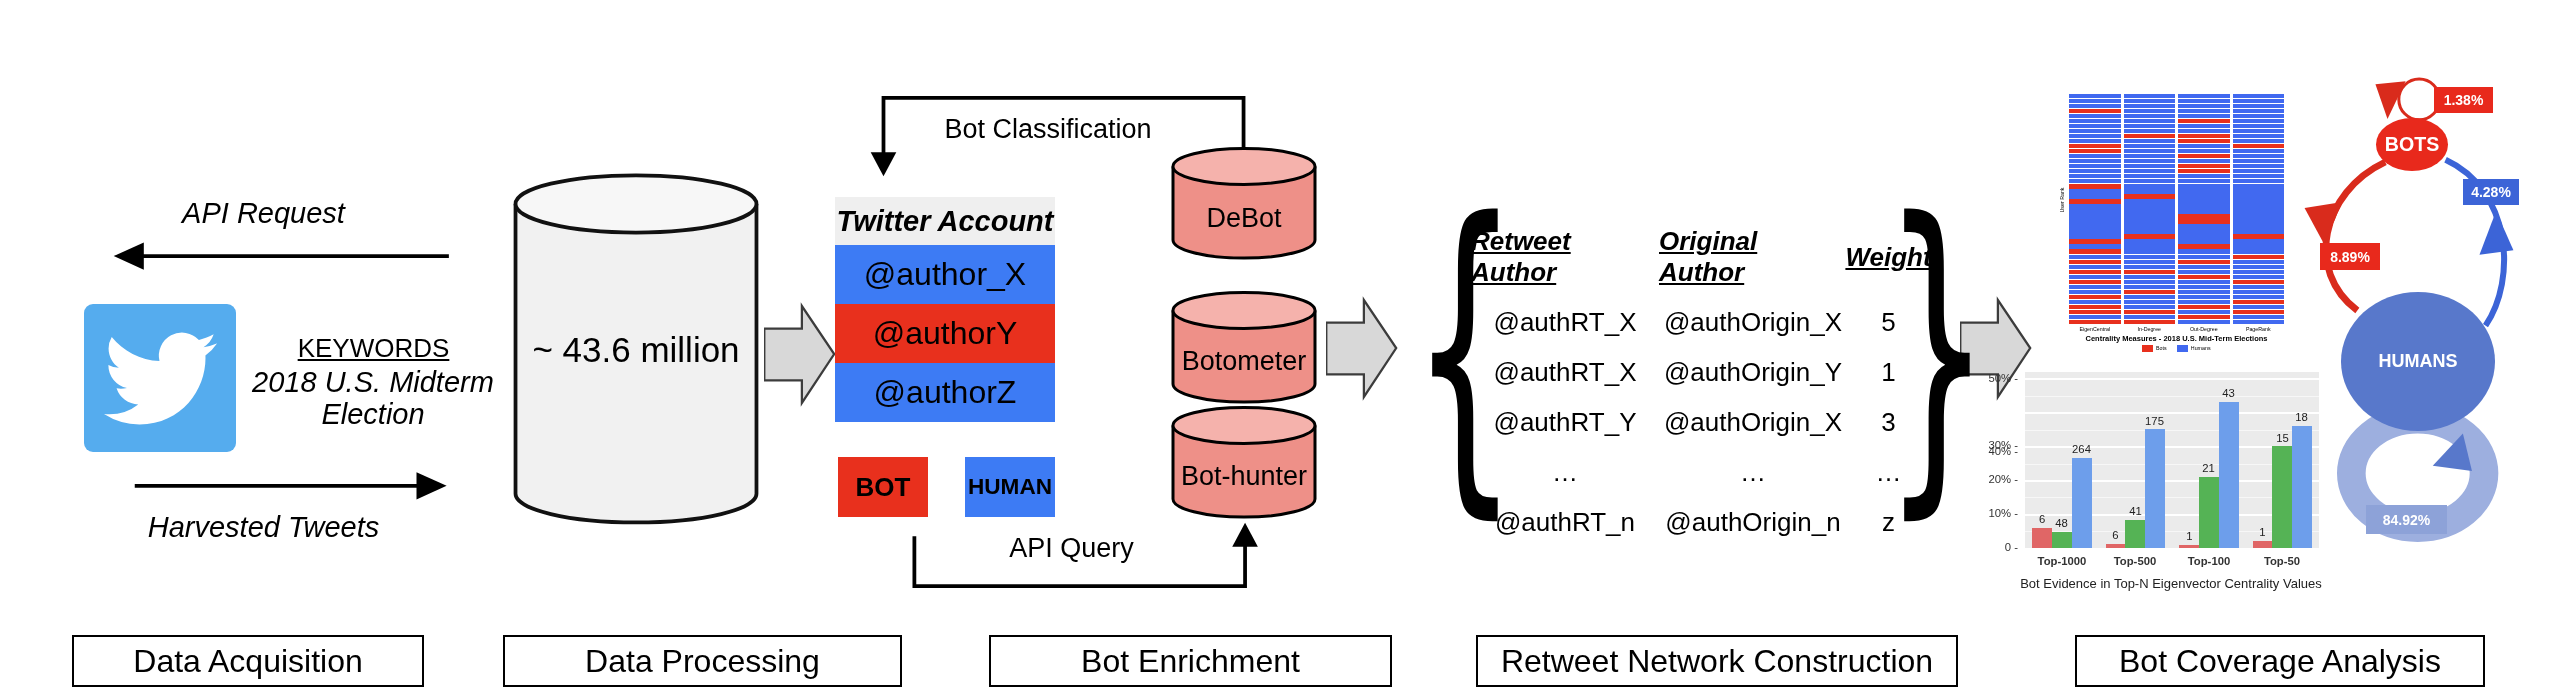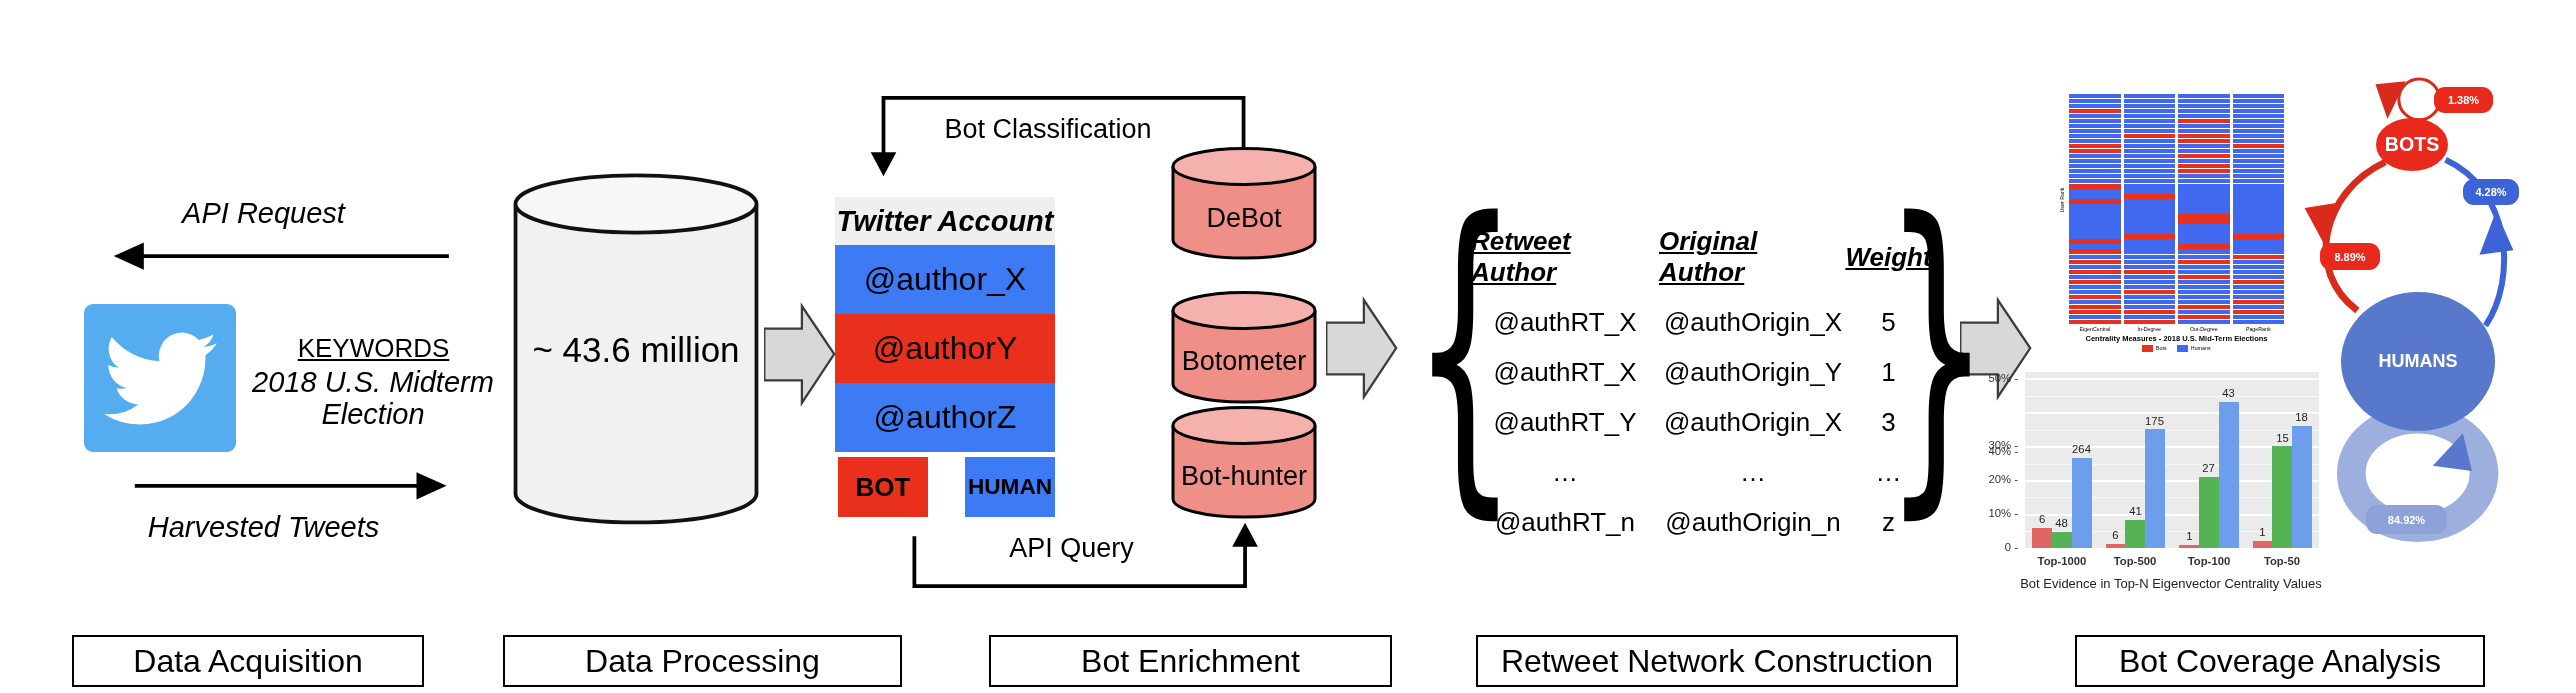--- a/index.html
+++ b/index.html
@@ -16,21 +16,21 @@
   .twitter-box{background:#55acee;border-radius:9px;}
 
   
   .cyl-label{font-size:27px;}
   .db-text1{font-size:35px;}
   .db-text2{font-size:29px;letter-spacing:0.8px;}
 
   
   .acct-table{left:835px;top:197px;width:220px;}
   .acct-header{height:48px;background:#efefef;font-weight:bold;font-style:italic;font-size:29px;}
-  .acct-row{height:69px;font-size:32px;display:flex;align-items:center;justify-content:center;}
+  .acct-row{height:59px;font-size:32px;display:flex;align-items:center;justify-content:center;}
   .acct-row.human{background:#3d7bf4;}
   .acct-row.bot{background:#e8301d;}
   .tag{font-weight:bold;color:#000;}
 
   
   .conn-label{font-size:27px;}
 
   
   .brace{position:absolute;font-family:"DejaVu Sans",sans-serif;font-size:339px;line-height:324px;
          transform:scaleX(0.5);transform-origin:left top;color:#000;}
@@ -52,22 +52,22 @@
   .gridline{position:absolute;left:0;width:100%;background:#ffffff;}
   .ytick{position:absolute;font-size:11.3px;text-align:right;width:45px;color:#333;}
   .bar{position:absolute;bottom:0;width:19.6px;}
   .bar-label{position:absolute;font-size:11.3px;text-align:center;width:33px;color:#222;}
   .xtick{position:absolute;font-size:11.3px;font-weight:bold;text-align:center;width:90px;color:#333;}
   .chart-title{font-size:13px;color:#222;}
 
   
   .node{position:absolute;border-radius:50%;display:flex;align-items:center;justify-content:center;
         color:#fff;font-weight:bold;}
-  .pct{position:absolute;color:#fff;font-weight:bold;font-size:11px;display:flex;
-       align-items:center;justify-content:center;border-radius:11px;}
+  .pct{position:absolute;color:#fff;font-weight:bold;font-size:14px;display:flex;
+       align-items:center;justify-content:center;}
   svg{display:block;}
 </style>
 </head>
 <body>
 
 <div id="canvas">
 
   <svg class="abs" style="left:0;top:0;pointer-events:none;" width="2576" height="693" viewBox="0 0 3418 920">
 
     <g>
@@ -409,21 +409,21 @@
       <div class="bar-label" style="left: 40px; top: 71px;">264</div>
       <div class="bar" style="left: 81px; height: 4.1px; background: rgb(224, 102, 102);"></div>
       <div class="bar-label" style="left: 74px; top: 157px;">6</div>
       <div class="bar" style="left: 100px; height: 28px; background: rgb(85, 179, 85);"></div>
       <div class="bar-label" style="left: 94px; top: 133px;">41</div>
       <div class="bar" style="left: 120px; height: 119px; background: rgb(109, 158, 235);"></div>
       <div class="bar-label" style="left: 113px; top: 43px;">175</div>
       <div class="bar" style="left: 154px; height: 3.4px; background: rgb(224, 102, 102);"></div>
       <div class="bar-label" style="left: 148px; top: 158px;">1</div>
       <div class="bar" style="left: 174px; height: 71px; background: rgb(85, 179, 85);"></div>
-      <div class="bar-label" style="left: 167px; top: 90px;">27</div>
+      <div class="bar-label" style="left: 167px; top: 90px;">21</div>
       <div class="bar" style="left: 194px; height: 146px; background: rgb(109, 158, 235);"></div>
       <div class="bar-label" style="left: 187px; top: 15.4px;">43</div>
       <div class="bar" style="left: 228px; height: 6.8px; background: rgb(224, 102, 102);"></div>
       <div class="bar-label" style="left: 221px; top: 154px;">1</div>
       <div class="bar" style="left: 247px; height: 102px; background: rgb(85, 179, 85);"></div>
       <div class="bar-label" style="left: 241px; top: 60px;">15</div>
       <div class="bar" style="left: 267px; height: 122px; background: rgb(109, 158, 235);"></div>
       <div class="bar-label" style="left: 260px; top: 39px;">18</div>
     </div>
   <div id="bar-yticks">

